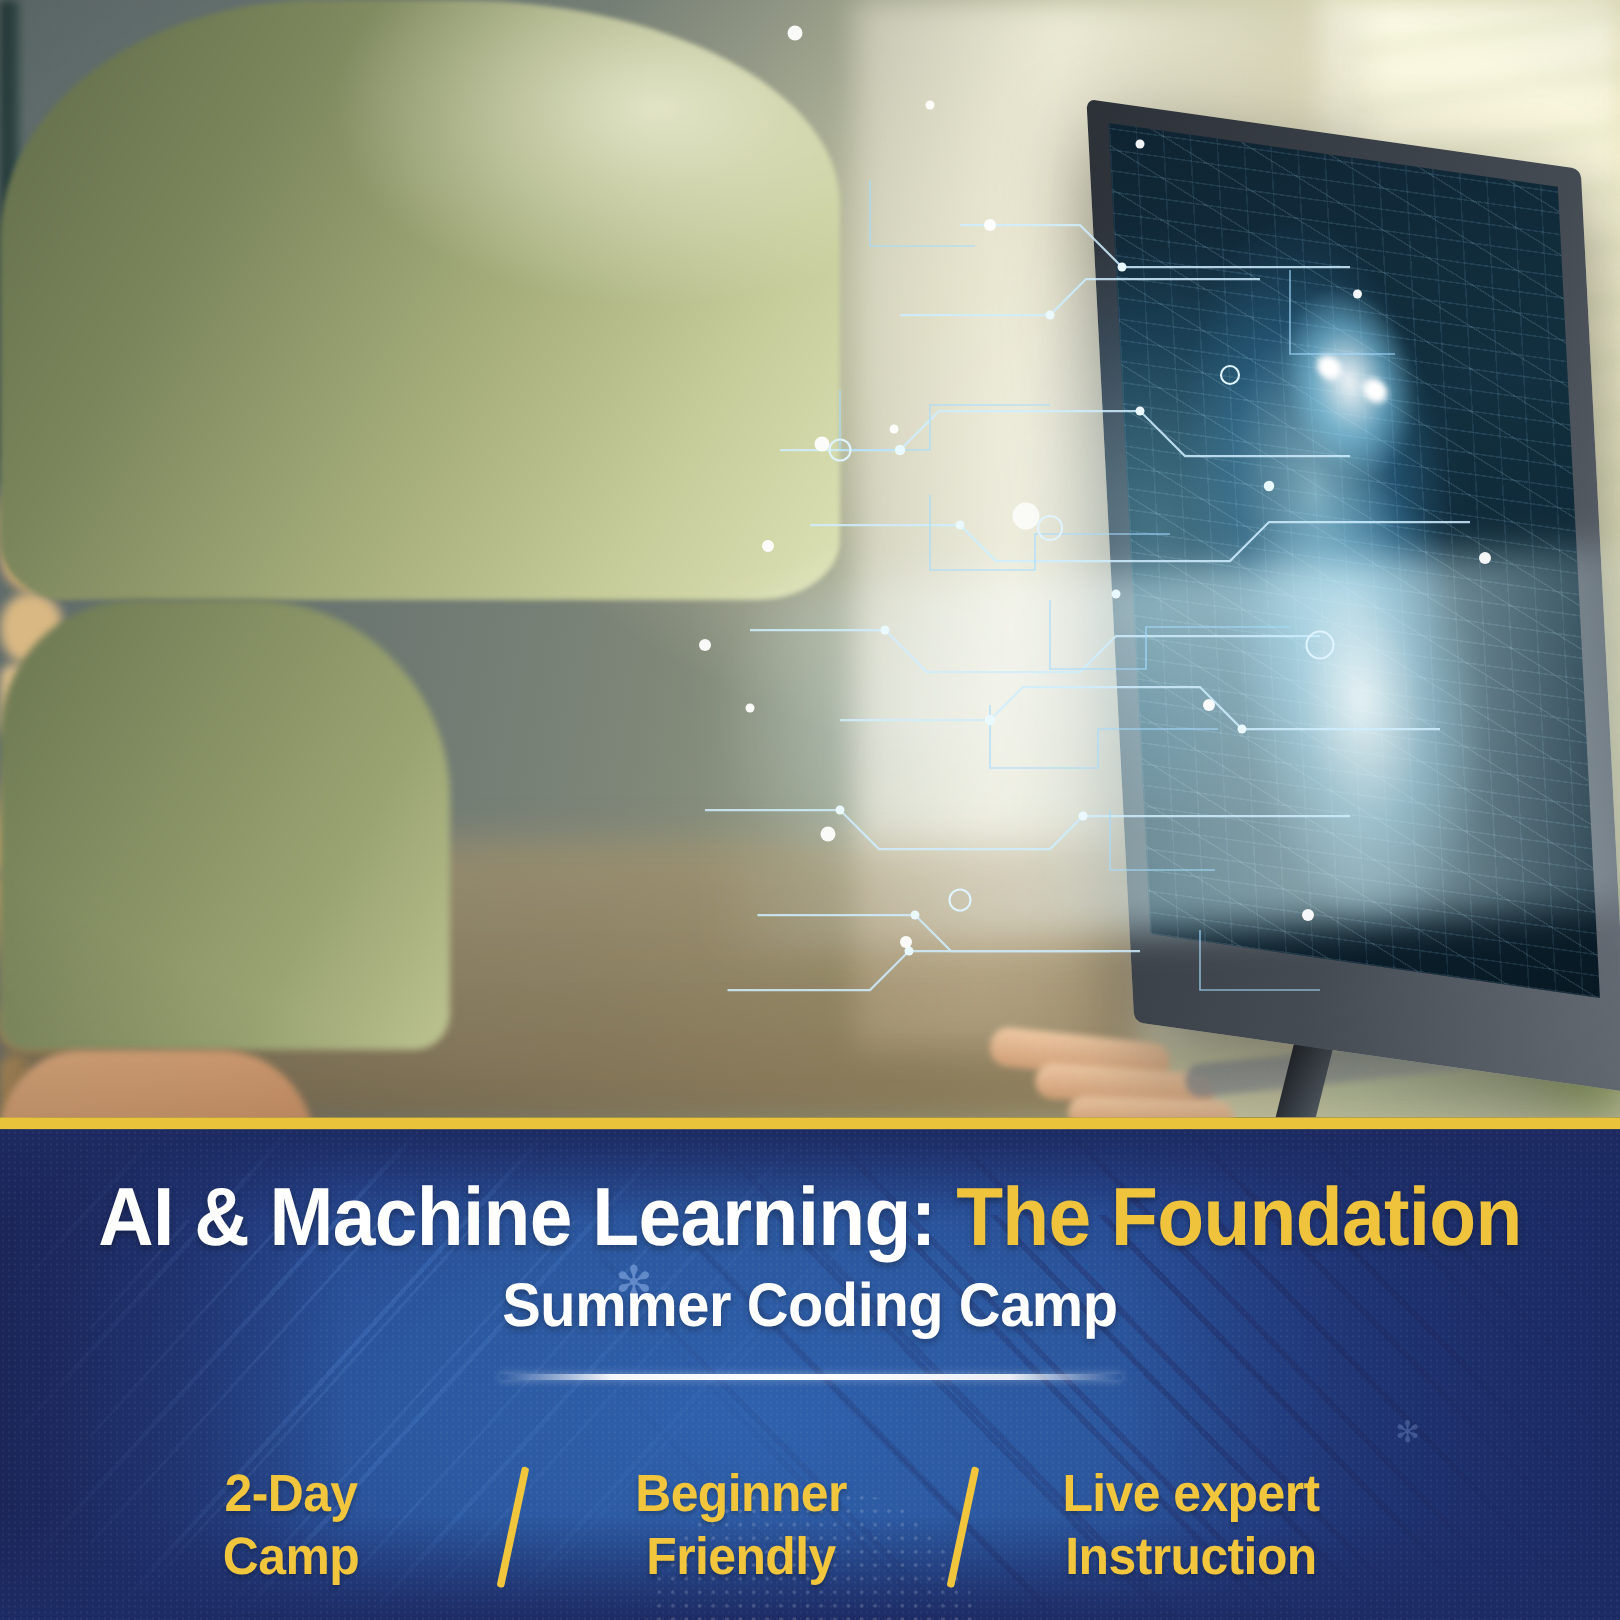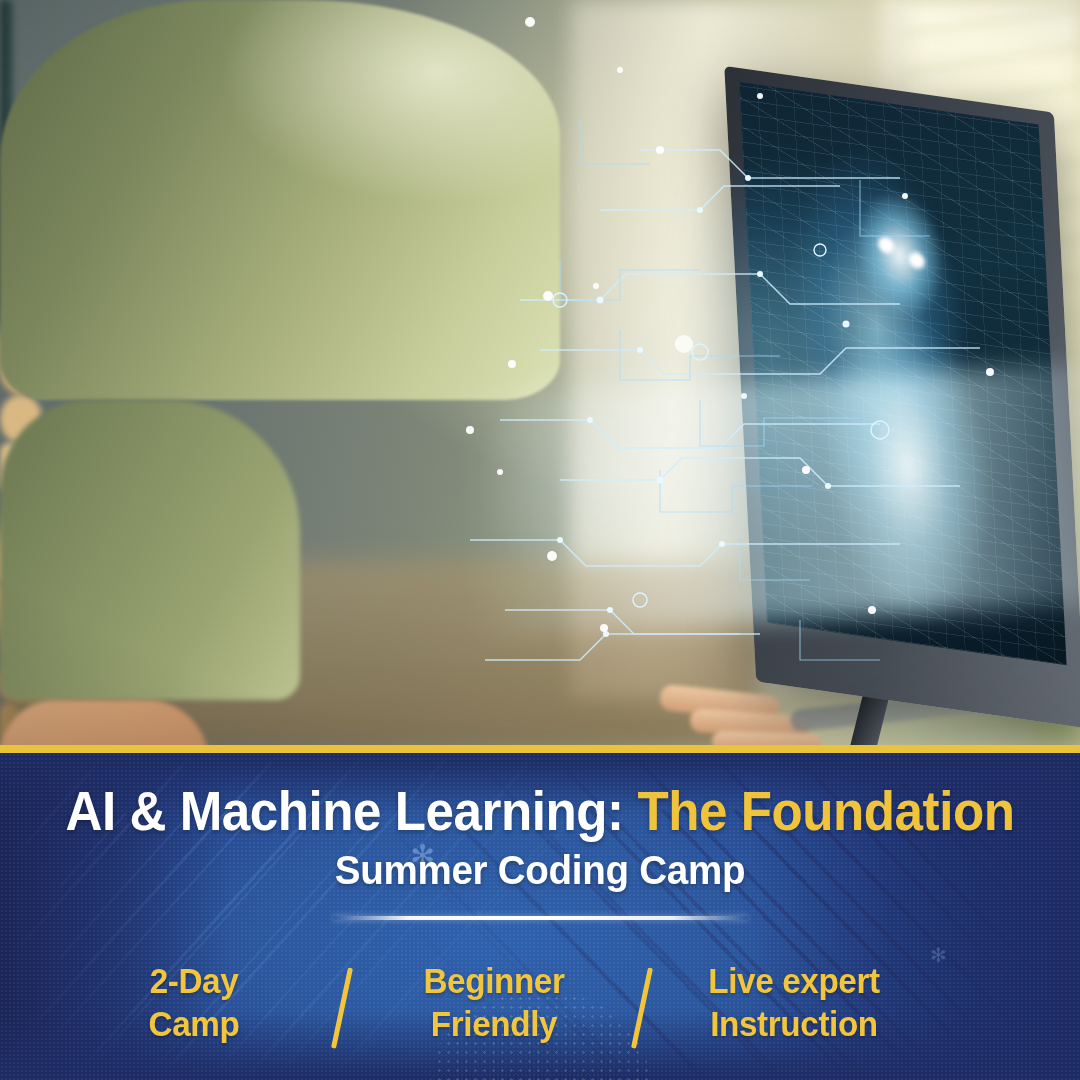--- a/index.html
+++ b/index.html
@@ -270,21 +270,21 @@
   }
   .divider{
     position:absolute;left:333px;top:916px;width:415px;height:4px;
     background:linear-gradient(90deg,rgba(255,255,255,0) 0%,rgba(255,255,255,.95) 18%,rgba(255,255,255,1) 50%,rgba(255,255,255,.9) 82%,rgba(255,255,255,0) 100%);
     border-radius:2px;
     box-shadow:0 0 6px rgba(255,255,255,.35);
   }
 
   #features{
     position:absolute;left:0;top:960px;width:972px;height:100px;
-    display:flex;align-items:flex-start;justify-content:center;padding-left:16px;
+    display:flex;align-items:flex-end;justify-content:center;padding-left:16px;
   }
   .feat{
     width:240px;text-align:center;
     color:#f2c63c;font-weight:bold;
     font-size:35px;line-height:1.22;
     letter-spacing:-.4px;
     transform:scaleX(.95);
     text-shadow:0 2px 4px rgba(0,0,0,.25);
   }
   .sep{

